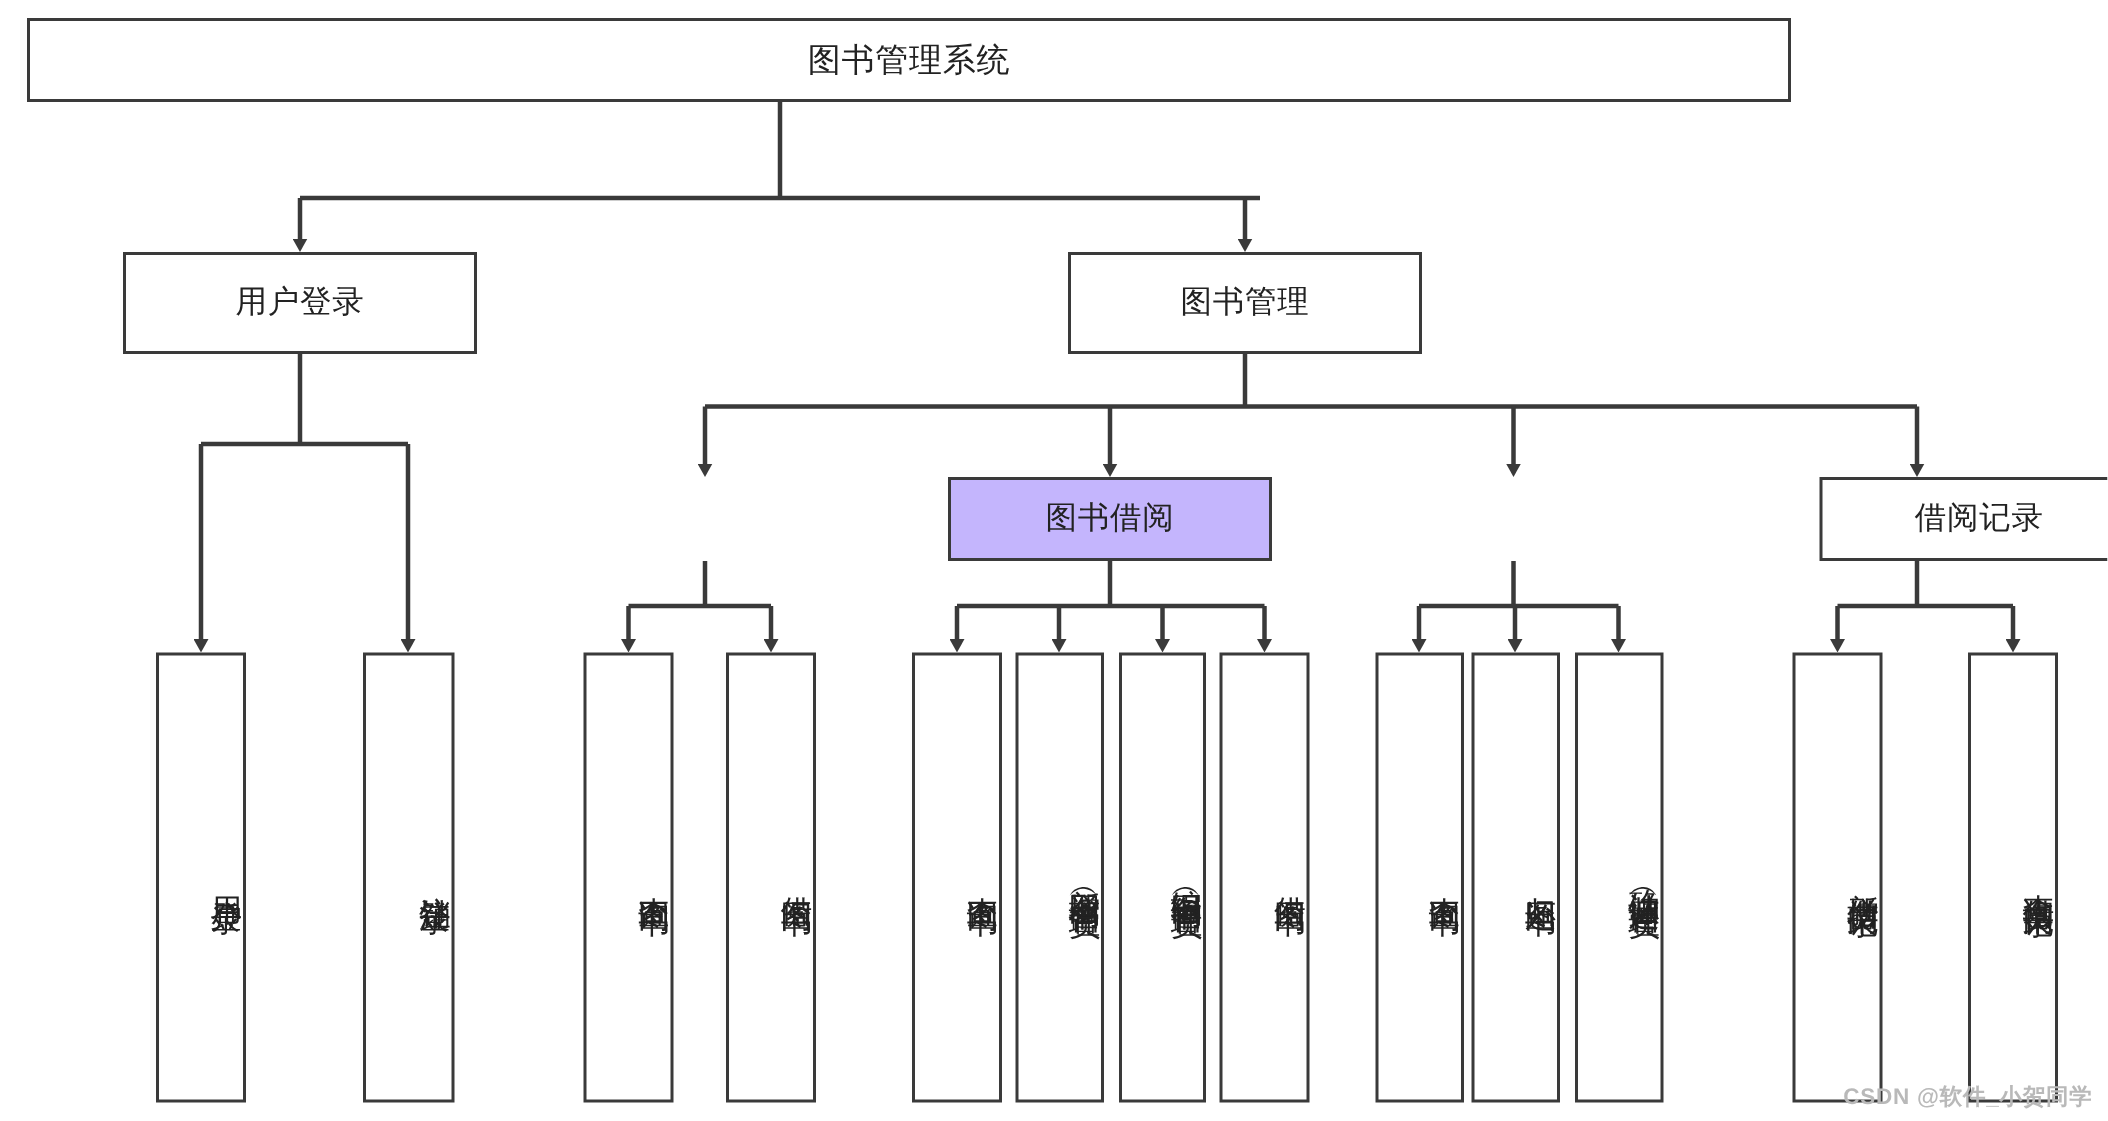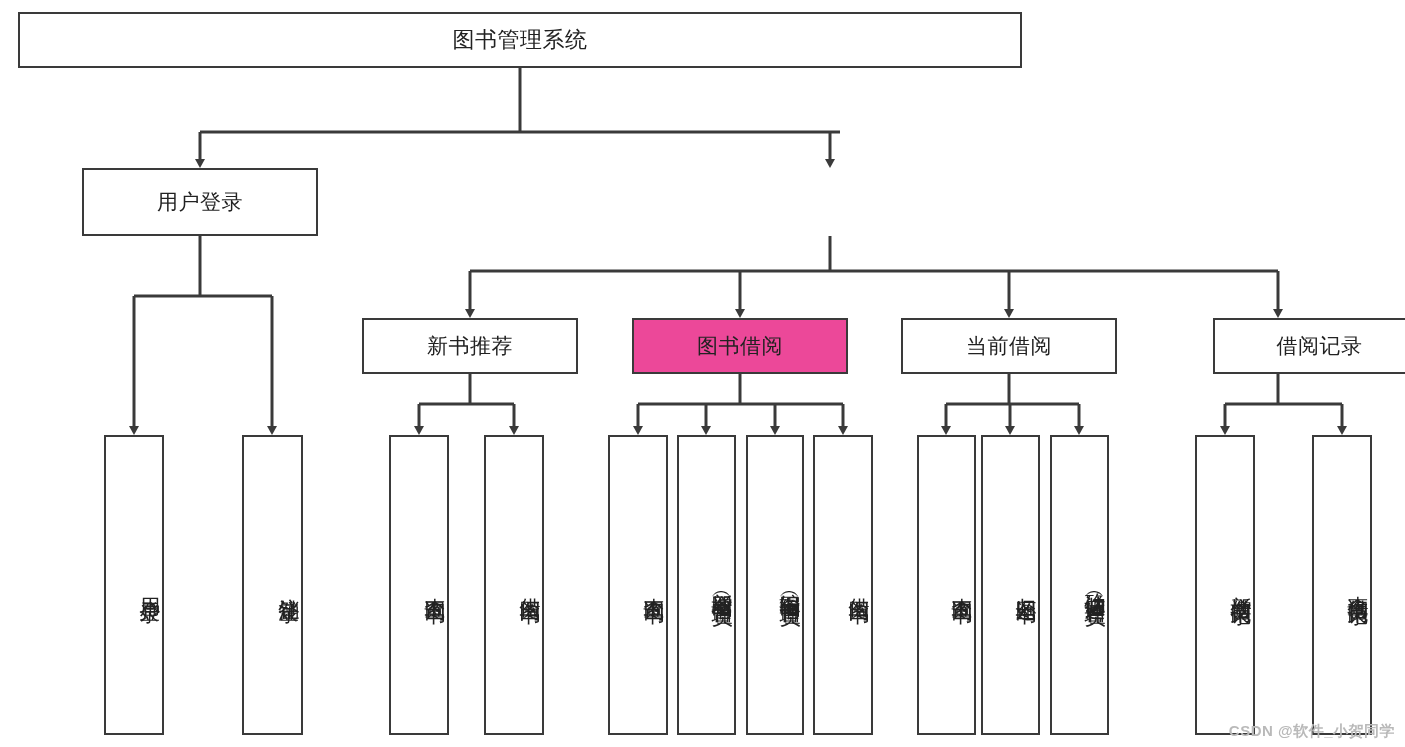--- a/index.html
+++ b/index.html
@@ -112,27 +112,26 @@
       <path d="M1010,404 L1010,427" marker-end="url(#arrow)"></path>
       <path d="M1079,404 L1079,427" marker-end="url(#arrow)"></path>
 
       <path d="M1278,374 L1278,404"></path>
       <path d="M1225,404 L1342,404"></path>
       <path d="M1225,404 L1225,427" marker-end="url(#arrow)"></path>
       <path d="M1342,404 L1342,427" marker-end="url(#arrow)"></path>
     </g>
   </svg>
 
-  <div class="node root" style="left: 18px; top: 12px; width: 1004px; height: 56px; border-color: rgb(58, 58, 58); background: rgb(255, 255, 255); color: rgb(34, 34, 34);">图书管理系统</div>
+  <div class="node root" style="left: 18px; top: 12px; width: 1176px; height: 56px; border-color: rgb(58, 58, 58); background: rgb(255, 255, 255); color: rgb(34, 34, 34);">图书管理系统</div>
 
   <div class="node" style="left: 82px; top: 168px; width: 236px; height: 68px; border-color: rgb(58, 58, 58); background: rgb(255, 255, 255); color: rgb(34, 34, 34);">用户登录</div>
+  <div class="node" style="left: 712px; top: 168px; width: 236px; height: 68px; border-color: rgb(58, 58, 58); background: rgb(255, 255, 255); color: rgb(34, 34, 34);">图书管理</div>
 
-  <div class="node" style="left: 362px; top: 318px; width: 216px; height: 56px; border-color: rgb(58, 58, 58); background: rgb(255, 255, 255); color: rgb(34, 34, 34);">新书推荐</div>
-  <div class="node" style="left: 632px; top: 318px; width: 216px; height: 56px; border-color: rgb(58, 58, 58); background: #ec4899; color: rgb(34, 34, 34);">图书借阅</div>
-  <div class="node" style="left: 901px; top: 318px; width: 216px; height: 56px; border-color: rgb(58, 58, 58); background: rgb(255, 255, 255); color: rgb(34, 34, 34);">当前借阅</div>
+  <div class="node" style="left: 632px; top: 318px; width: 216px; height: 56px; border-color: rgb(58, 58, 58); background: #c4b5fd; color: rgb(34, 34, 34);">图书借阅</div>
   <div class="node" style="left: 1171px; top: 318px; width: 213px; height: 56px; border-color: rgb(58, 58, 58); background: rgb(255, 255, 255); color: rgb(34, 34, 34); margin-left: 42px;">借阅记录</div>
 
   <div class="node vertical" style="left: 104px; top: 435px; width: 60px; height: 300px; border-color: rgb(58, 58, 58); background: rgb(255, 255, 255); color: rgb(34, 34, 34);">用户登录</div>
   <div class="node vertical" style="left: 242px; top: 435px; width: 61px; height: 300px; border-color: rgb(58, 58, 58); background: rgb(255, 255, 255); color: rgb(34, 34, 34);">注销登录</div>
   <div class="node vertical" style="left: 389px; top: 435px; width: 60px; height: 300px; border-color: rgb(58, 58, 58); background: rgb(255, 255, 255); color: rgb(34, 34, 34);">查询图书</div>
   <div class="node vertical" style="left: 484px; top: 435px; width: 60px; height: 300px; border-color: rgb(58, 58, 58); background: rgb(255, 255, 255); color: rgb(34, 34, 34);">借阅图书</div>
   <div class="node vertical" style="left: 608px; top: 435px; width: 60px; height: 300px; border-color: rgb(58, 58, 58); background: rgb(255, 255, 255); color: rgb(34, 34, 34);">查询图书</div>
   <div class="node vertical" style="left: 677px; top: 435px; width: 59px; height: 300px; border-color: rgb(58, 58, 58); background: rgb(255, 255, 255); color: rgb(34, 34, 34);">新增图书（管理员）</div>
   <div class="node vertical" style="left: 746px; top: 435px; width: 58px; height: 300px; border-color: rgb(58, 58, 58); background: rgb(255, 255, 255); color: rgb(34, 34, 34);">编辑图书（管理员）</div>
   <div class="node vertical" style="left: 813px; top: 435px; width: 60px; height: 300px; border-color: rgb(58, 58, 58); background: rgb(255, 255, 255); color: rgb(34, 34, 34);">借阅图书</div>

